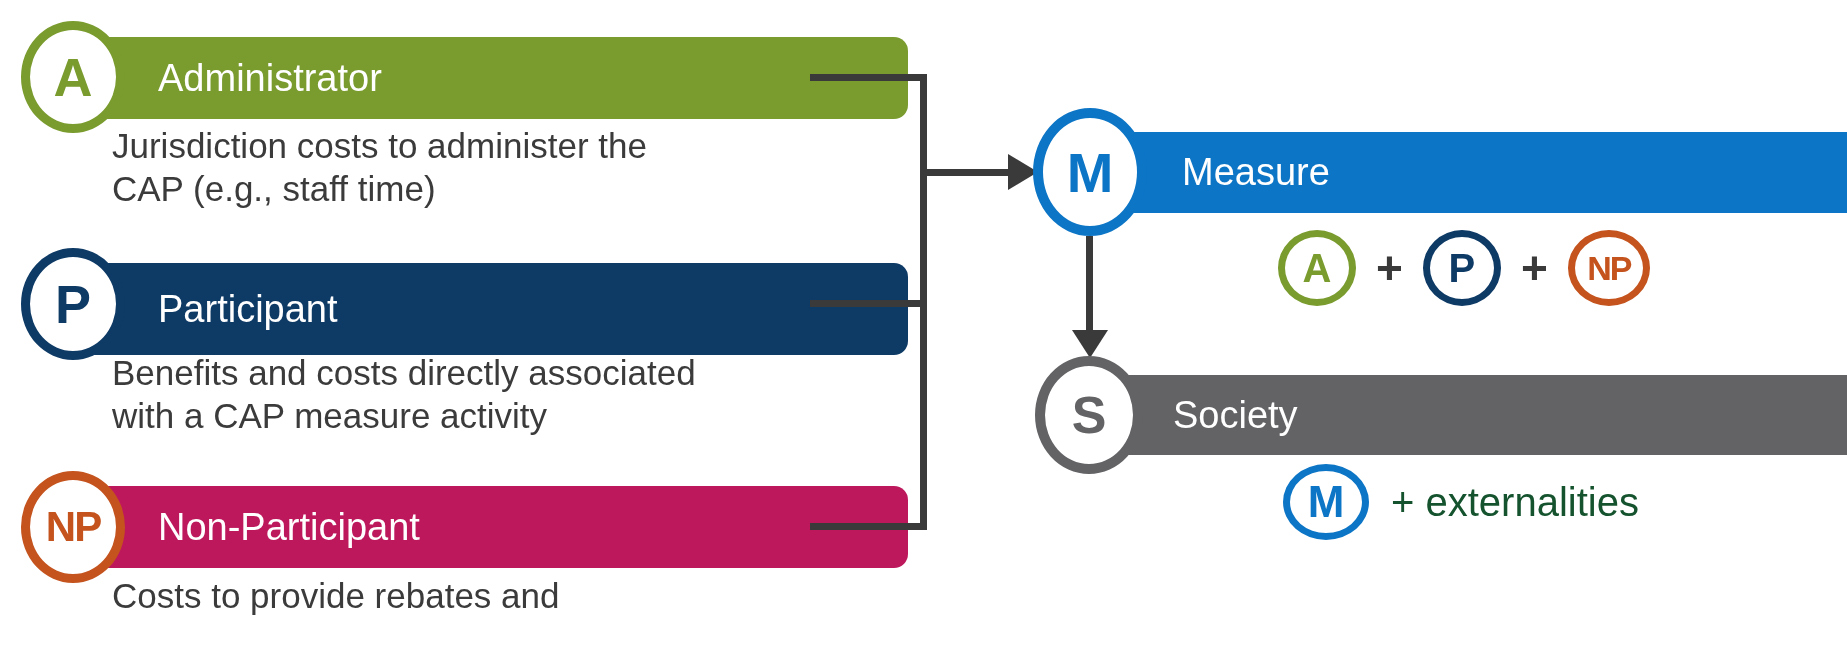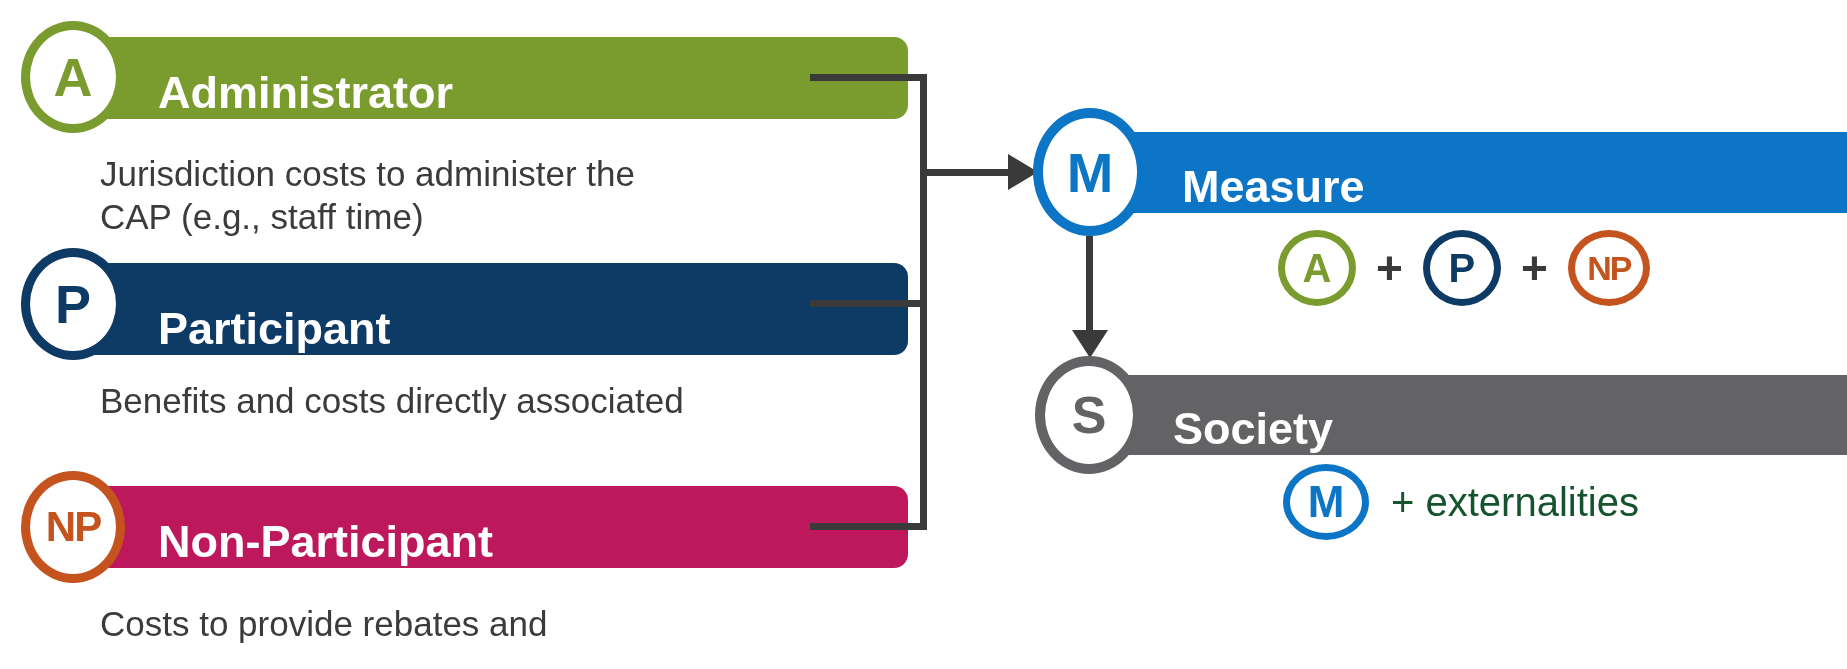--- a/index.html
+++ b/index.html
@@ -2,40 +2,40 @@
 <html><head>
 <meta charset="utf-8">
 <style>
   html,body{margin:0;padding:0;background:#ffffff;}
   #canvas{
     position:relative;width:1847px;height:669px;background:#ffffff;overflow:hidden;
     font-family:"Liberation Sans", sans-serif;
   }
   
   .bar{
-    position:absolute;border-radius:0 14px 14px 0;display:flex;align-items:flex-end;
-    color:#ffffff;font-weight:bold;font-size:45px;white-space:nowrap;
+    position:absolute;border-radius:0 14px 14px 0;display:flex;align-items:center;
+    color:#ffffff;font-weight:normal;font-size:38px;white-space:nowrap;
   }
   #bar-admin   {left:62px;  top:37px;  width:750px; height:82px; background:#7a9b2e; padding-left:96px;}
   #bar-part    {left:62px;  top:263px; width:750px; height:92px; background:#0e3a66; padding-left:96px;}
   #bar-nonpart {left:62px;  top:486px; width:750px; height:82px; background:#be185d; padding-left:96px;}
   #bar-measure {left:1090px;top:132px; width:733px; height:81px; background:#0c75c6; padding-left:92px;}
   #bar-society {left:1088px;top:375px; width:735px; height:80px; background:#636366; padding-left:85px;}
   
   .badge-lg{
     position:absolute;background:#ffffff;border-radius:50%;
     display:flex;align-items:center;justify-content:center;font-weight:bold;
   }
   #badge-admin  {left:21px;  top:21px;  width:86px; height:94px;  border:9px solid #7a9b2e; color:#7a9b2e; font-size:54px;}
   #badge-part   {left:21px;  top:248px; width:86px; height:94px;  border:9px solid #0e3a66; color:#0e3a66; font-size:54px;}
   #badge-nonpart{left:21px;  top:471px; width:86px; height:94px;  border:9px solid #c4531d; color:#c4531d; font-size:42px; letter-spacing:-2px;}
   #badge-measure{left:1033px;top:108px; width:94px; height:108px; border:10px solid #0c75c6; color:#0c75c6; font-size:56px;}
   #badge-society{left:1035px;top:356px; width:88px; height:98px;  border:10px solid #636366; color:#636366; font-size:52px;}
   
-  .desc{position:absolute;left:100px;color:#3b3b3b;font-size:35px;line-height:1.24;margin-top:28px;}
+  .desc{position:absolute;left:112px;color:#3b3b3b;font-size:35px;line-height:1.24;}
   #desc-admin  {top:124px;}
   #desc-part   {top:351px;}
   #desc-nonpart{top:574px;}
   
   .line{position:absolute;background:#3a3a3a;}
   #stub-admin   {left:810px;top:74px; width:117px;height:7px;}
   #stub-part    {left:810px;top:300px;width:117px;height:7px;}
   #stub-nonpart {left:810px;top:523px;width:117px;height:7px;}
   #trunk        {left:920px;top:74px; width:7px;  height:456px;}
   #arrow-m-stem {left:920px;top:169px;width:92px; height:7px;}
@@ -75,20 +75,21 @@
   </div>
 
   <div class="bar" id="bar-part">
     <span>Participant</span>
   </div>
   <div class="badge-lg" id="badge-part">
     <span>P</span>
   </div>
   <div class="desc" id="desc-part">
     <div>Benefits and costs directly associated</div>
+    <div>with a CAP measure activity</div>
   </div>
 
   <div class="bar" id="bar-nonpart">
     <span>Non-Participant</span>
   </div>
   <div class="badge-lg" id="badge-nonpart">
     <span>NP</span>
   </div>
   <div class="desc" id="desc-nonpart">
     <div>Costs to provide rebates and</div>

